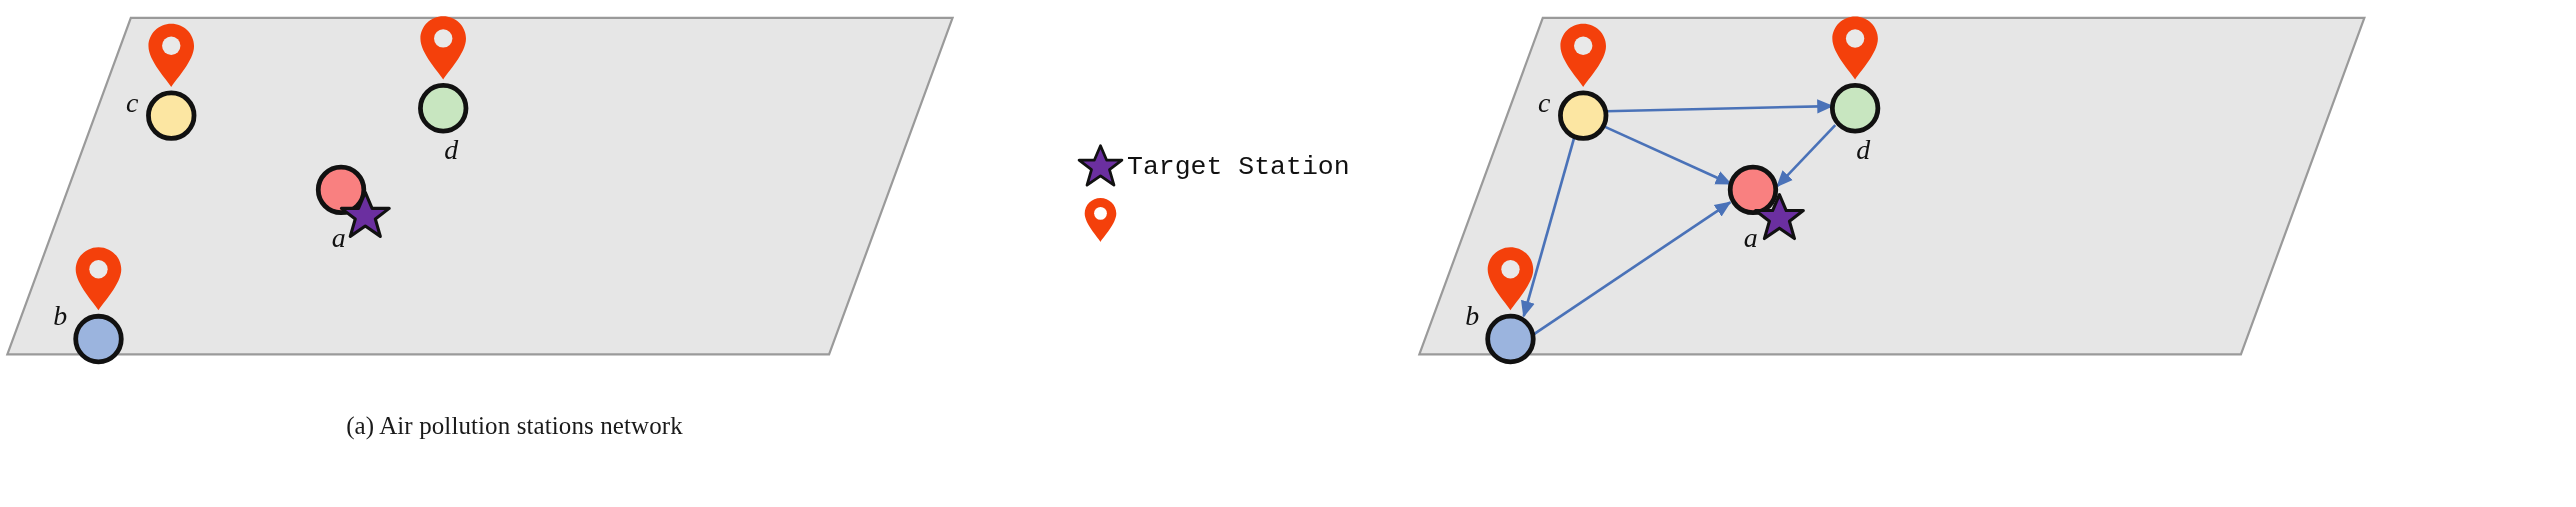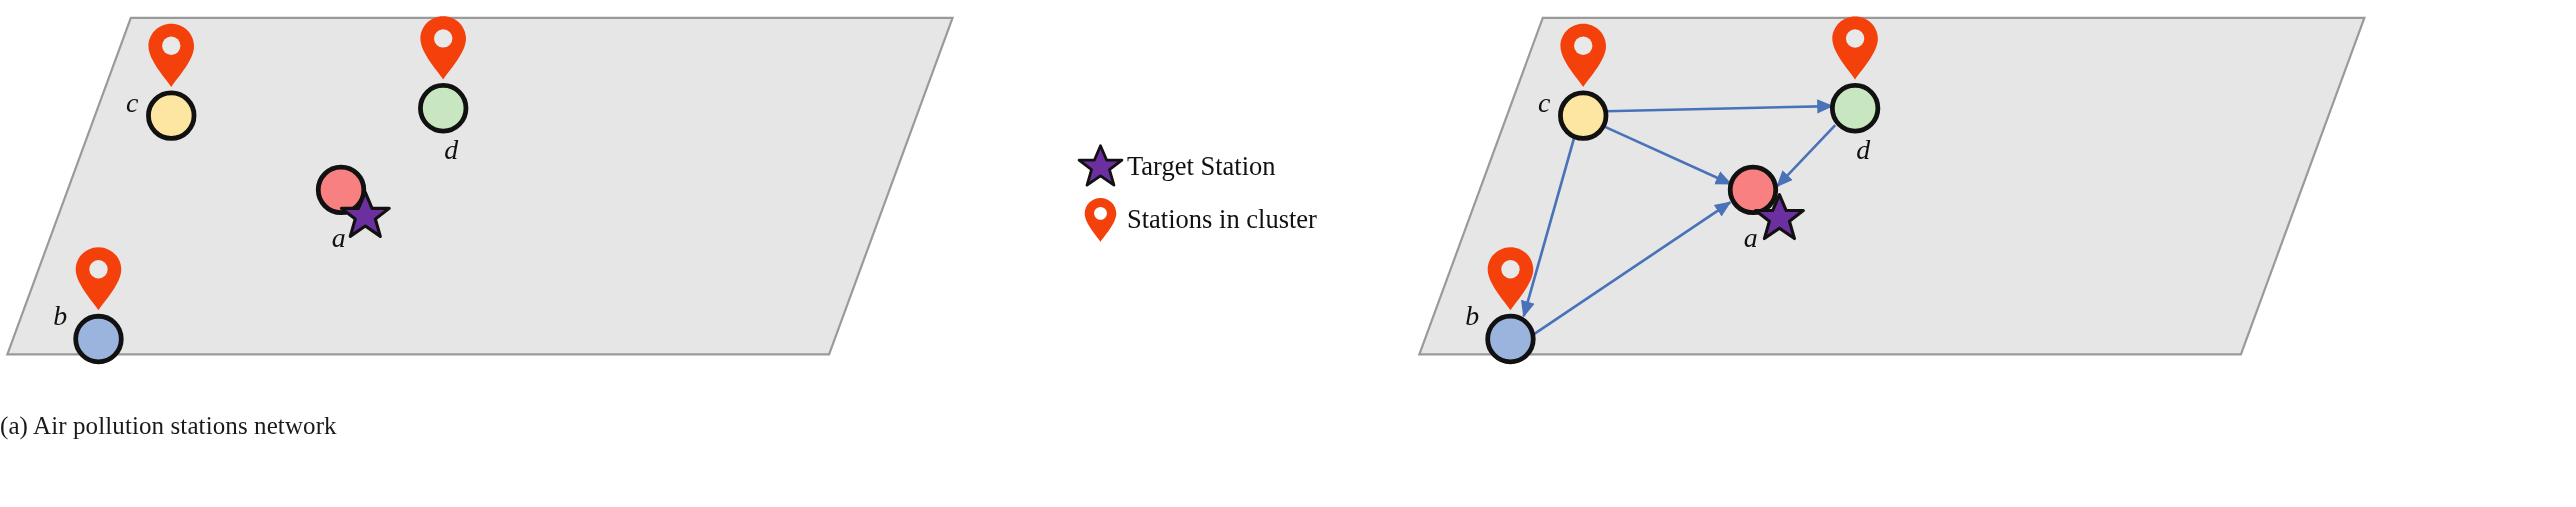--- a/index.html
+++ b/index.html
@@ -4,27 +4,27 @@
 <style>
   html,body{margin:0;padding:0;background:#ffffff;}
   body{width:2576px;height:507px;font-family:"Liberation Serif",serif;overflow:hidden;}
   .figure{position:relative;width:2576px;height:507px;background:#ffffff;}
   .panel{position:absolute;top:0;height:507px;}
   #panel-a{left:0;width:1029px;}
   #panel-legend{left:1029px;width:382px;}
   #panel-b{left:1412px;width:1164px;}
   .stage{position:absolute;left:0;top:0;width:100%;height:412px;}
   .stage svg{position:absolute;left:0;top:0;}
-  .caption{position:absolute;left:0;width:100%;top:412px;text-align:left;
+  .caption{position:absolute;left:0;width:100%;top:412px;text-align:center;
            font-family:"Liberation Serif",serif;font-size:25px;color:#1a1a1a;
            letter-spacing:0.1px;white-space:nowrap;}
   .legend{position:absolute;left:44px;top:140px;width:346px;}
   .legend-row{display:flex;align-items:center;height:53px;}
   .legend-glyph{width:54px;flex:0 0 54px;display:flex;align-items:center;justify-content:center;}
-  .legend-label{font-family:Liberation Serif, serif;font-size:26.5px;color:#111;white-space:nowrap;}
+  .legend-label{font-family:Liberation Mono, monospace;font-size:26.5px;color:#111;white-space:nowrap;}
   .nodelabel{font-family:"Liberation Serif",serif;font-style:italic;font-size:38px;fill:#111;}
 </style>
 </head>
 <body>
 
 <div class="figure">
 
   <div class="panel" id="panel-a">
     <div class="stage">
       <svg width="1029" height="412" viewBox="0 0 1400 560" xmlns="http://www.w3.org/2000/svg">
@@ -83,21 +83,20 @@
 
       <div class="legend-row">
         <div class="legend-glyph">
           <svg width="35" height="50" viewBox="-34 -6 68 98" xmlns="http://www.w3.org/2000/svg">
             <g>
               <path d="M0,0 C-17,0 -31,13.5 -31,30.5 C-31,50 -6,76 0,86 C6,76 31,50 31,30.5 C31,13.5 17,0 0,0 Z" fill="#F4400B"></path>
               <circle cx="0" cy="30" r="12.5" fill="#ffffff"></circle>
             </g>
           </svg>
         </div>
-        <div class="legend-label">Stations in cluster</div>
       </div>
     </div>
   </div>
 
   <div class="panel" id="panel-b">
     <div class="stage">
       <svg width="1164" height="412" viewBox="0 0 1584 560" xmlns="http://www.w3.org/2000/svg">
         <defs>
           <g id="pin-b">
             <path d="M0,0 C-17,0 -31,13.5 -31,30.5 C-31,50 -6,76 0,86 C6,76 31,50 31,30.5 C31,13.5 17,0 0,0 Z" fill="#F4400B"></path>

